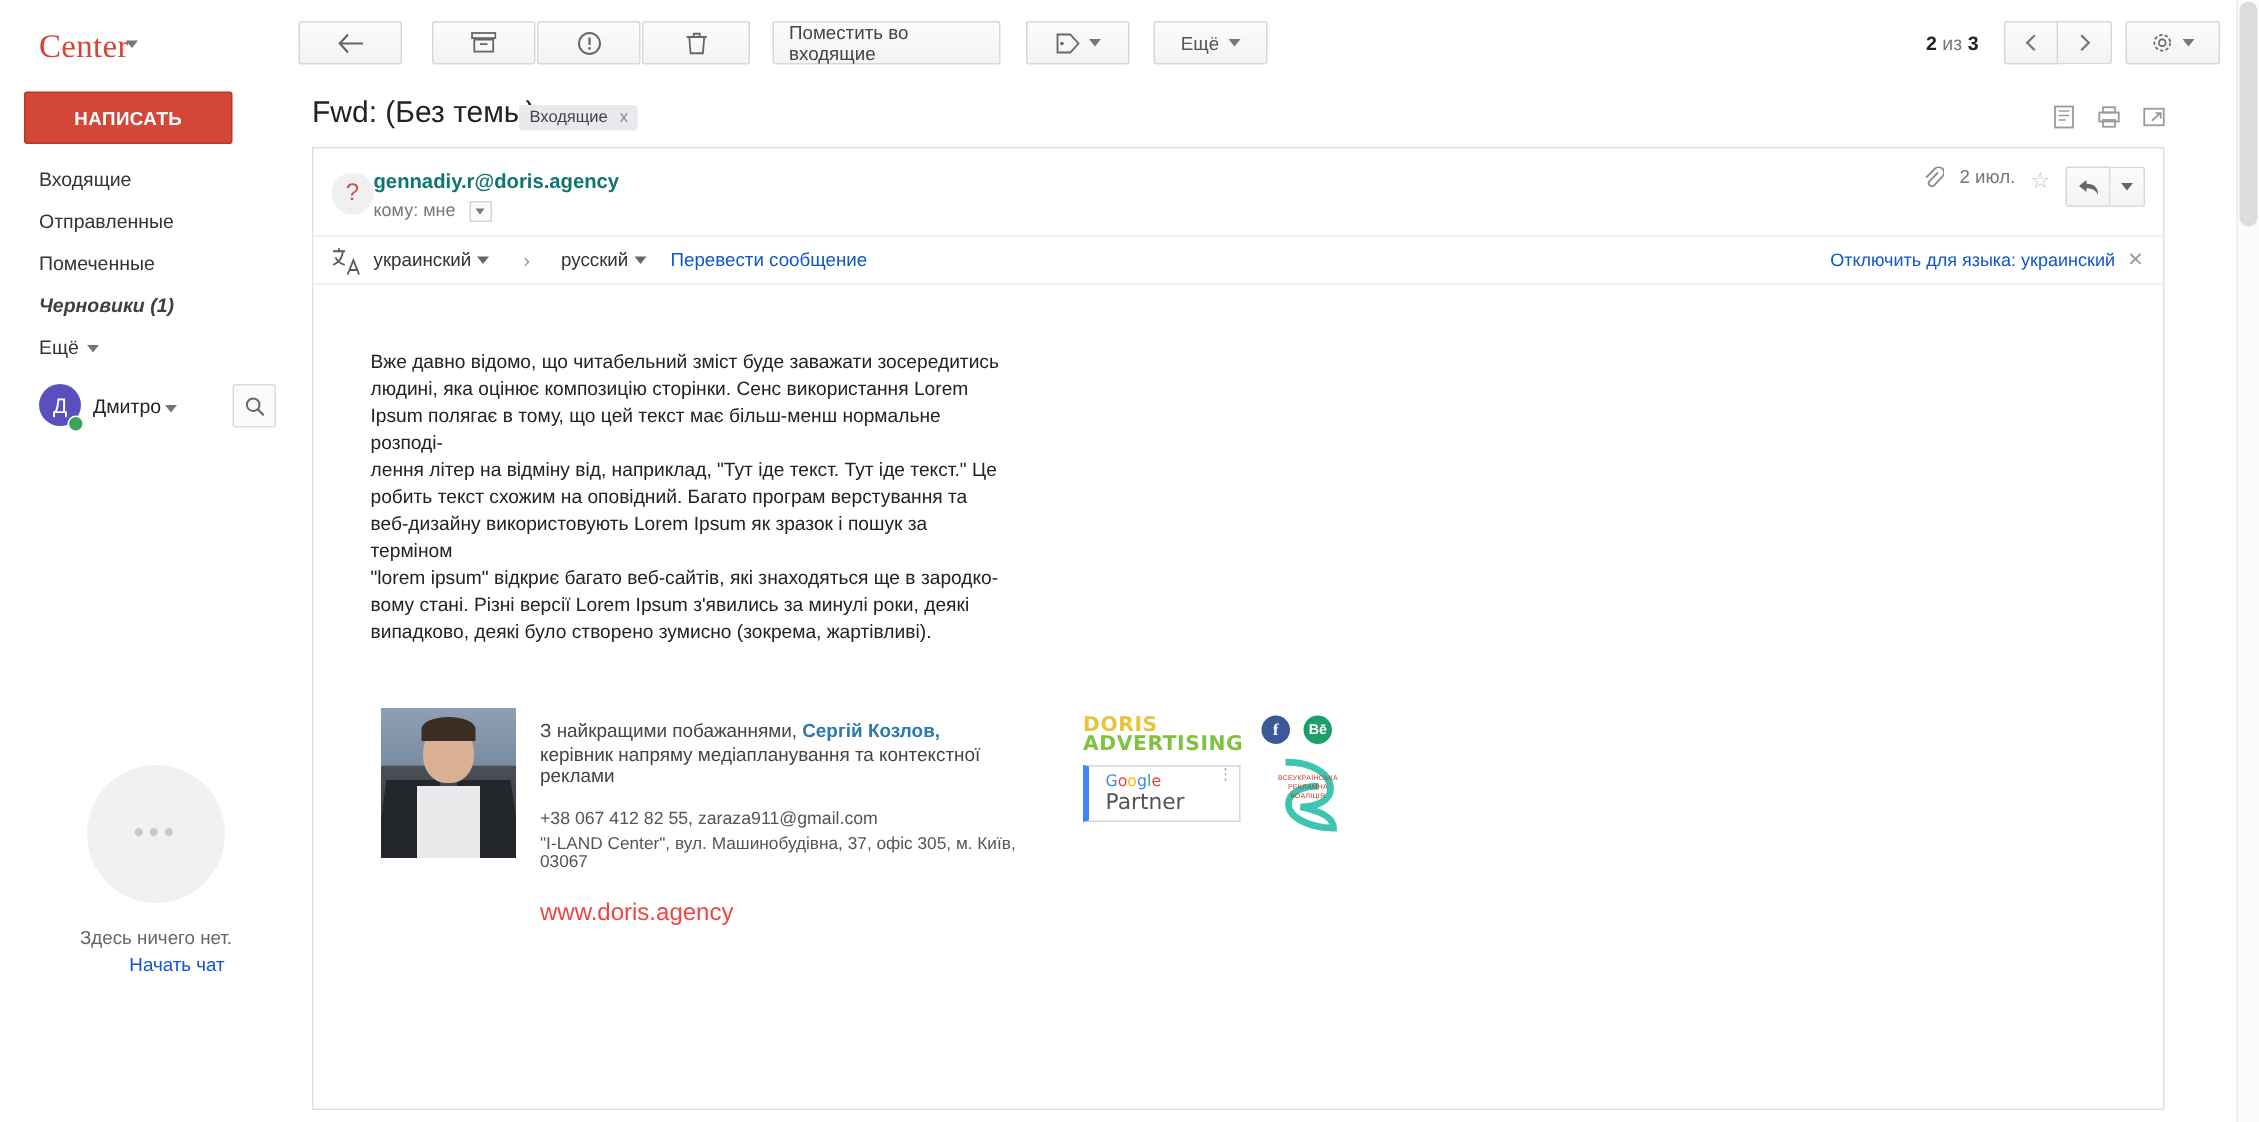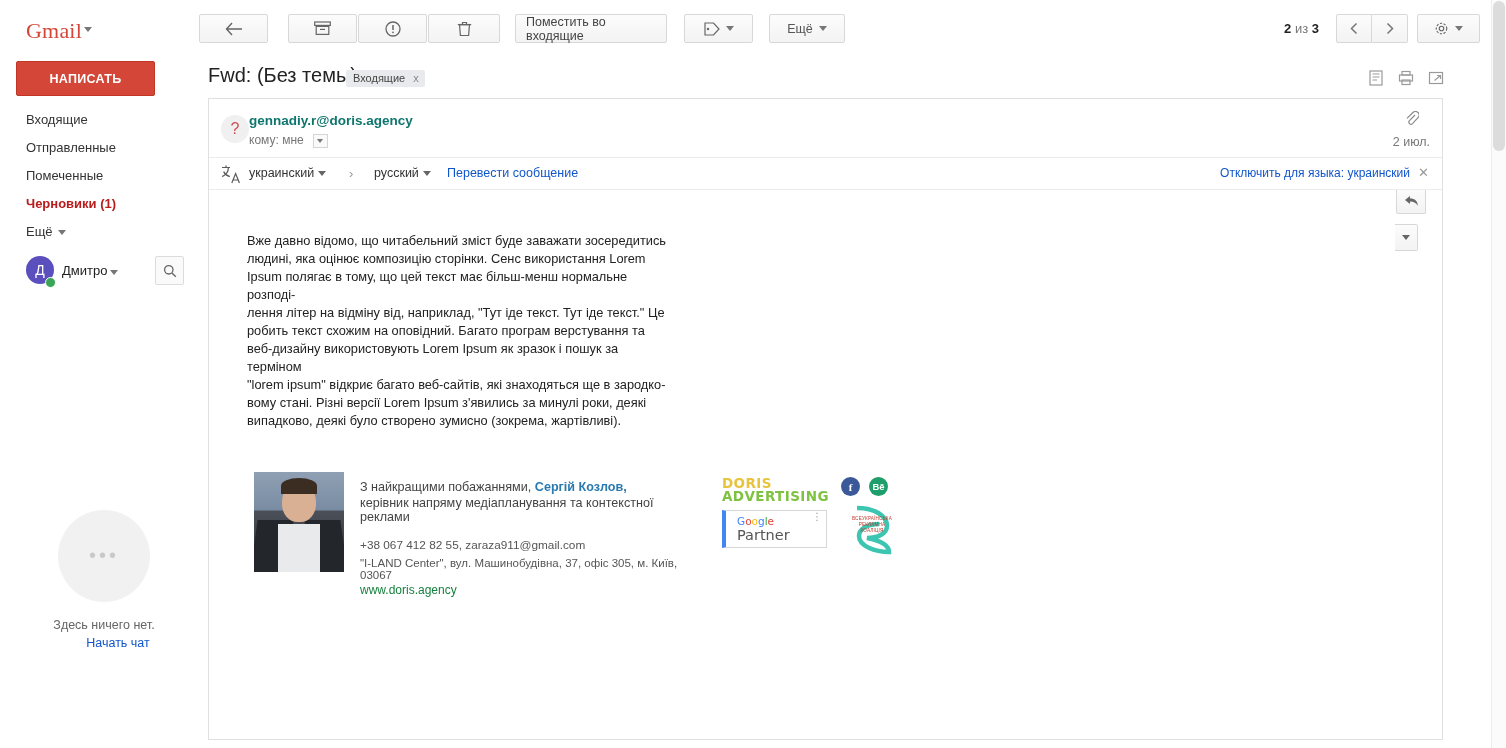--- a/index.html
+++ b/index.html
@@ -146,21 +146,21 @@
     width: 208px;
   }
   .nav-item {
     height: 28px;
     line-height: 28px;
     padding-left: 26px;
     font-size: 13px;
     color: #333;
     cursor: pointer;
   }
-  .nav-item.bold { font-weight: bold; color: #b91c1c; }
+  .nav-item.bold { font-weight: bold; color: #404040; font-style: italic; }
   .nav-item.more { color: #333; }
   .more-caret {
     display: inline-block;
     width: 0; height: 0;
     border-left: 4px solid transparent;
     border-right: 4px solid transparent;
     border-top: 5px solid #767676;
     margin-left: 5px;
     vertical-align: middle;
   }
@@ -351,25 +351,24 @@
     left: 3px; top: 4px;
     width: 0; height: 0;
     border-left: 3.5px solid transparent;
     border-right: 3.5px solid transparent;
     border-top: 4px solid #777;
   }
   .msg-meta {
     position: absolute;
     right: 12px; top: 12px;
     display: flex;
-    align-items: center;
+    align-items: flex-start;
     gap: 10px;
     color: #777;
     font-size: 12.5px;
-    flex-direction: column;
   }
   .clip-icon { color: #8a8a8a; }
   .star-icon { color: #bdbdbd; font-size: 15px; cursor: pointer; }
   .reply-btn {
     width: 28px; height: 25px;
     border: 1px solid #d8d8d8;
     background: linear-gradient(#fcfcfc,#f3f3f3);
     border-radius: 2px 0 0 2px;
     display: flex; align-items: center; justify-content: center;
     color: #666;
@@ -510,21 +509,21 @@
   .sig-text {
     position: absolute;
     left: 113px; top: 8px;
     width: 340px;
   }
   .sig-line1 { font-size: 12.6px; color: #444; }
   .sig-line1 b { color: #2a7ab0; }
   .sig-line2 { font-size: 12.6px; color: #444; margin-top: 2px; }
   .sig-line3 { font-size: 11.8px; color: #555; margin-top: 14px; }
   .sig-line4 { font-size: 11.5px; color: #555; margin-top: 5px; }
-  .sig-site { font-size: 12px; color: #15803d; margin-top: 2px; cursor: pointer; }
+  .sig-site { font-size: 16px; color: #ef4444; margin-top: 19px; cursor: pointer; }
 
   .sig-logo {
     position: absolute;
     left: 475px; top: 5px;
     font-family: "DejaVu Sans", sans-serif;
     font-weight: bold;
     font-size: 13.5px;
     line-height: 13px;
     letter-spacing: 0.4px;
   }
@@ -606,21 +605,21 @@
     border-radius: 6px;
   }
   svg { display: block; }
 </style>
 </head>
 <body>
 
 <div class="app">
 
   <div class="topbar">
-    <div class="gmail-logo">Gmail</div>
+    <div class="gmail-logo">Center</div>
     <div class="gmail-caret"></div>
 
     <div class="tb tb-back">
       <span>
         <svg width="18" height="14" viewBox="0 0 18 14">
             <path d="M7 1 L1.5 7 L7 13 M1.5 7 H17" stroke="#666" stroke-width="1.4" fill="none"></path>
           </svg>
       </span>
     </div>
 

